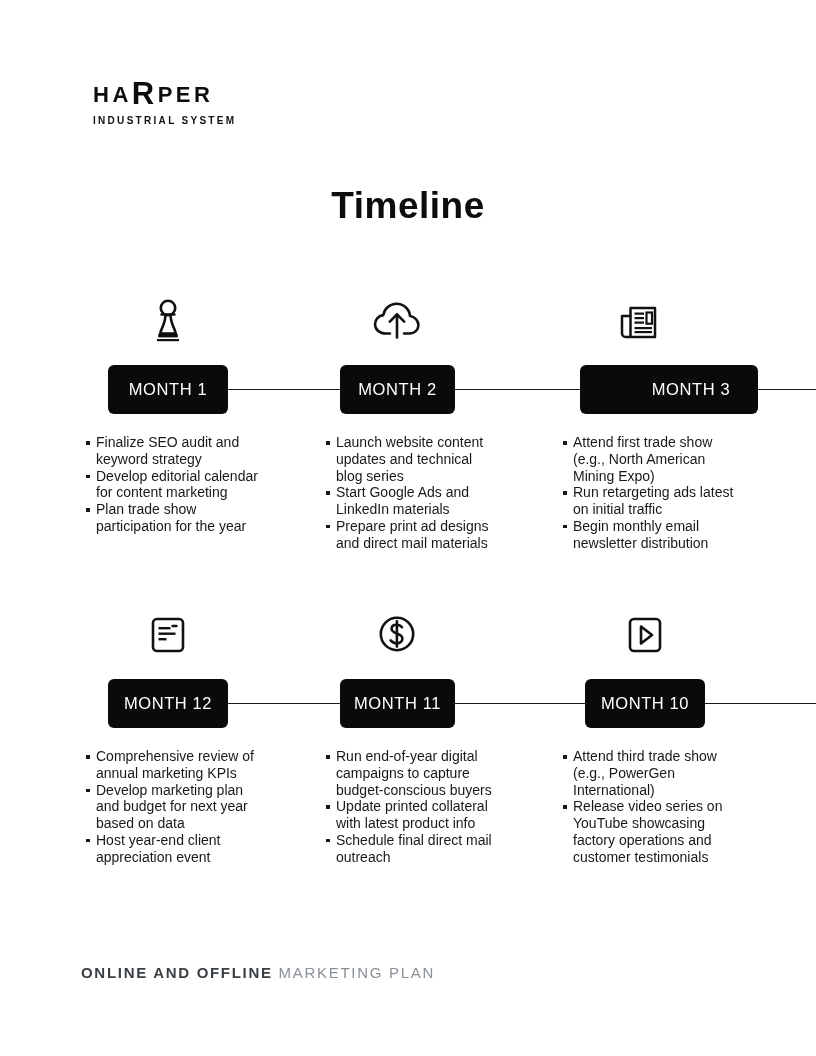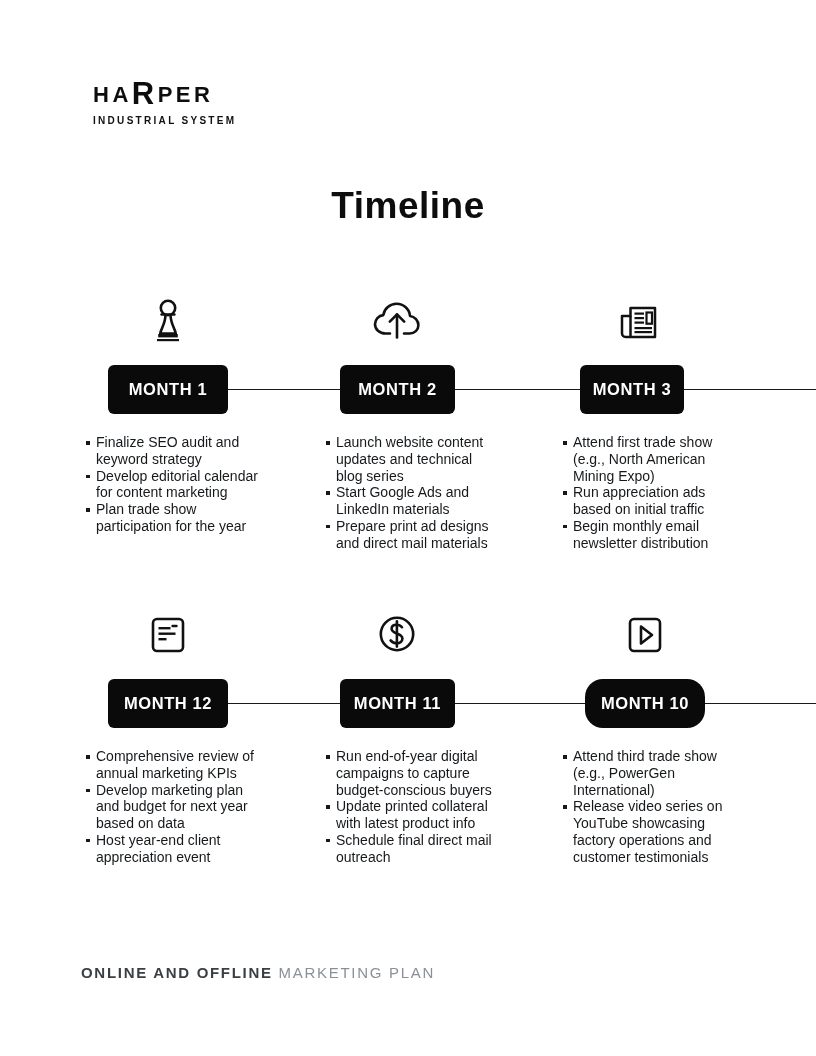--- a/index.html
+++ b/index.html
@@ -96,49 +96,49 @@
     position: absolute;
     top: 69px;
     height: 49px;
     border-radius: 6px;
     background: #0a0a0a;
     color: #ffffff;
     display: flex;
     align-items: center;
     justify-content: center;
     font-size: 16.5px;
-    font-weight: bold;
+    font-weight: normal;
     letter-spacing: 0.6px;
     white-space: nowrap;
   }
 
   
   .n1 { left: 108px; }
   .n1 .badge { left: 0; width: 120px; }
   .n1 .node-icon { left: 30px; }
 
   .n2 { left: 340px; }
   .n2 .badge { left: 0; width: 115px; }
   .n2 .node-icon { left: 27px; }
 
   .n3 { left: 580px; }
-  .n3 .badge { left: 0; width: 104px; }
+  .n3 .badge { left: 0; width: 134px; padding-left: 44px; }
   .n3 .node-icon { left: 30px; }
 
   
   .m1 { left: 108px; }
   .m1 .badge { left: 0; width: 120px; }
   .m1 .node-icon { left: 30px; }
 
   .m2 { left: 340px; }
   .m2 .badge { left: 0; width: 115px; }
   .m2 .node-icon { left: 27px; }
 
   .m3 { left: 585px; }
-  .m3 .badge { left: 0; width: 120px; border-radius: 18px; }
+  .m3 .badge { left: 0; width: 120px; }
   .m3 .node-icon { left: 30px; }
 
   
   .bullets {
     position: absolute;
     font-size: 14px;
     line-height: 16.8px;
     color: #16191c;
   }
   .bullets ul {
@@ -257,21 +257,21 @@
   <div class="bullets col-2 r1-text">
     <ul>
       <li>Launch website content updates and technical blog series</li>
       <li>Start Google Ads and LinkedIn materials</li>
       <li>Prepare print ad designs and direct mail materials</li>
     </ul>
   </div>
   <div class="bullets col-3 r1-text">
     <ul>
       <li>Attend first trade show (e.g., North American Mining Expo)</li>
-      <li>Run appreciation ads based on initial traffic</li>
+      <li>Run retargeting ads latest on initial traffic</li>
       <li>Begin monthly email newsletter distribution</li>
     </ul>
   </div>
 
   <div class="row row-2">
     <div class="rail"></div>
 
     <div class="node m1">
       <div class="node-icon">
         <svg width="42" height="42" viewBox="0 0 42 42">

